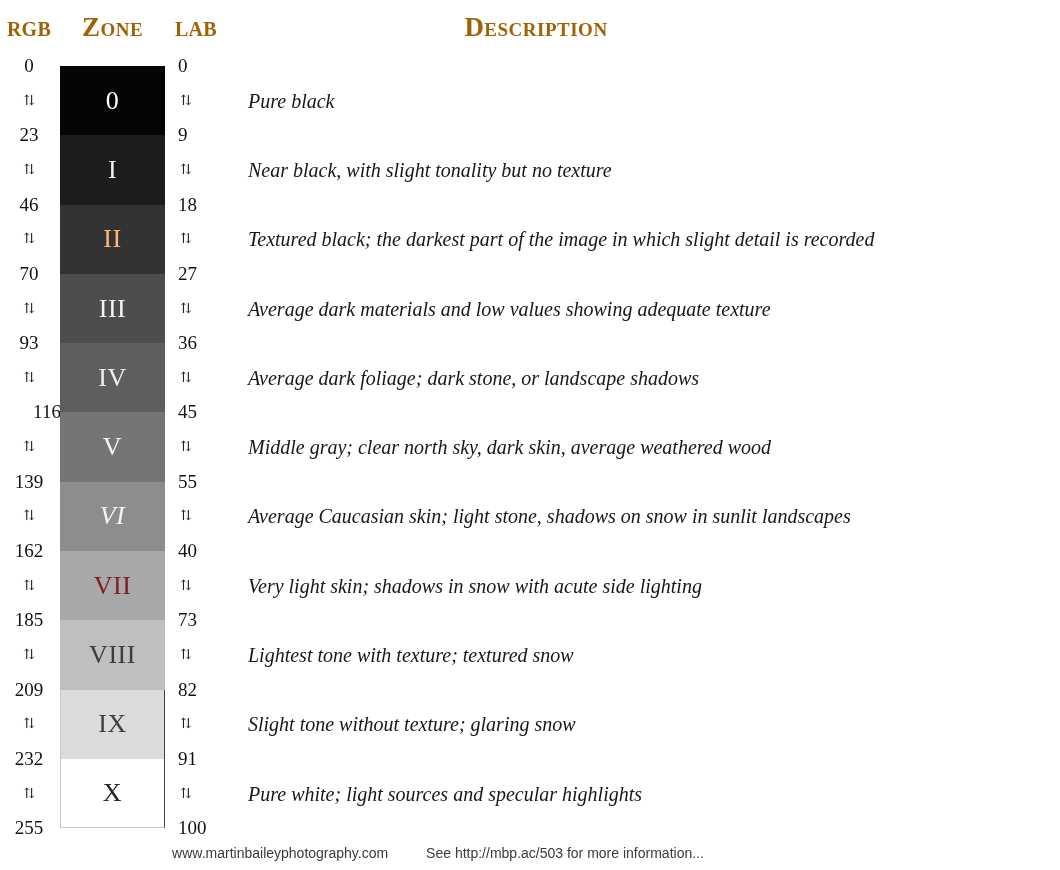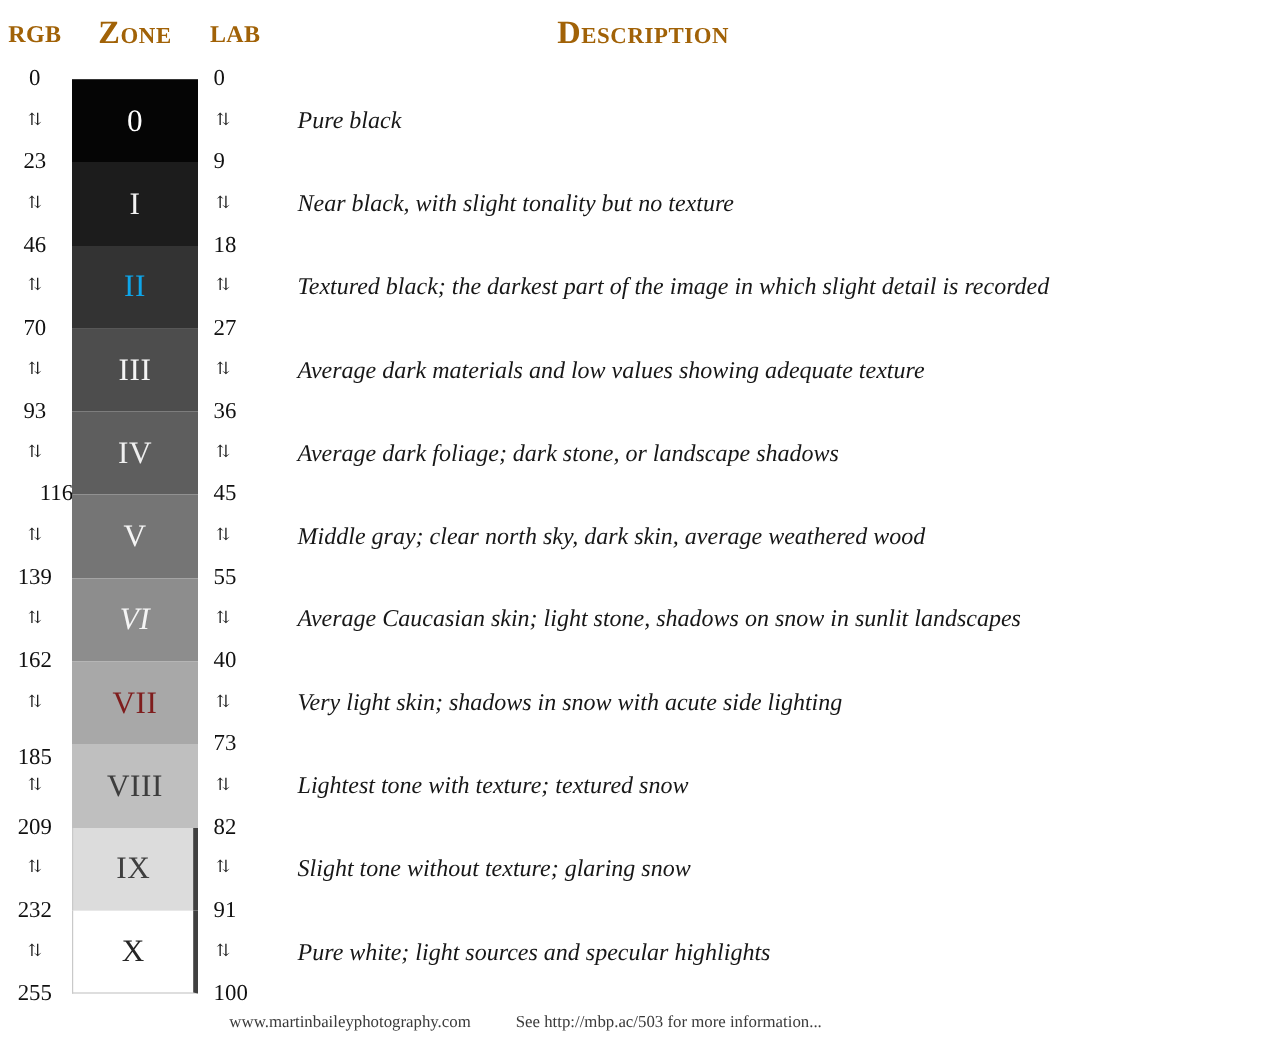--- a/index.html
+++ b/index.html
@@ -110,21 +110,21 @@
     align-items: center;
     justify-content: center;
   }
   .swatch-label {
     font-size: 26px;
     line-height: 1;
     letter-spacing: 0.5px;
   }
   .swatch.bordered {
     border-left: 1px solid #c9c9c9;
-    border-right: 4px solid #404040;
+    border-right: 1px solid #404040;
     box-sizing: border-box;
   }
   .swatch.bordered-bottom {
     border-bottom: 1px solid #c9c9c9;
   }
 
   
   .desc {
     position: absolute;
     left: 248px;
@@ -139,21 +139,21 @@
 
   
   #footer {
     position: absolute;
     top: 845px;
     left: 0;
     width: 876px;
     text-align: center;
     font-size: 14px;
     color: #3a3a3a;
-    font-family: Liberation Serif, serif;
+    font-family: Liberation Sans, sans-serif;
   }
   #footer span { display: inline-block; vertical-align: top; }
   #footer-site { margin-right: 34px; }
 </style>
 </head>
 <body>
 
 <div id="header-row">
   <div class="hdr" id="hdr-rgb">RGB</div>
   <div class="hdr" id="hdr-zone">Zone</div>
@@ -181,21 +181,21 @@
         <div class="swatch-label" style="color: rgb(242, 242, 242);">I</div>
       </div>
       <div class="desc">Near black, with slight tonality but no texture</div>
     </div>
     <div class="zone-row">
       <div class="bound bound-rgb" style="top: -10px;">46</div>
       <div class="bound bound-lab" style="top: -10px;">18</div>
       <div class="arrow arrow-rgb">⇅</div>
       <div class="arrow arrow-lab">⇅</div>
       <div class="swatch" style="background: rgb(51, 51, 51);">
-        <div class="swatch-label" style="color: #0ea5e9;">II</div>
+        <div class="swatch-label" style="color: #fdba74;">II</div>
       </div>
       <div class="desc">Textured black; the darkest part of the image in which slight detail is recorded</div>
     </div>
     <div class="zone-row">
       <div class="bound bound-rgb" style="top: -10px;">70</div>
       <div class="bound bound-lab" style="top: -10px;">27</div>
       <div class="arrow arrow-rgb">⇅</div>
       <div class="arrow arrow-lab">⇅</div>
       <div class="swatch" style="background: rgb(77, 77, 77);">
         <div class="swatch-label" style="color: rgb(244, 244, 244);">III</div>
@@ -236,21 +236,21 @@
       <div class="bound bound-rgb" style="top: -10px;">162</div>
       <div class="bound bound-lab" style="top: -10px;">40</div>
       <div class="arrow arrow-rgb">⇅</div>
       <div class="arrow arrow-lab">⇅</div>
       <div class="swatch" style="background: rgb(168, 168, 168);">
         <div class="swatch-label" style="color: #7f1d1d;">VII</div>
       </div>
       <div class="desc">Very light skin; shadows in snow with acute side lighting</div>
     </div>
     <div class="zone-row">
-      <div class="bound bound-rgb" style="top: -10px; margin-top: 12px;">185</div>
+      <div class="bound bound-rgb" style="top: -10px;">185</div>
       <div class="bound bound-lab" style="top: -10px;">73</div>
       <div class="arrow arrow-rgb">⇅</div>
       <div class="arrow arrow-lab">⇅</div>
       <div class="swatch" style="background: rgb(191, 191, 191);">
         <div class="swatch-label" style="color: rgb(61, 61, 61);">VIII</div>
       </div>
       <div class="desc">Lightest tone with texture; textured snow</div>
     </div>
     <div class="zone-row">
       <div class="bound bound-rgb" style="top: -10px;">209</div>

